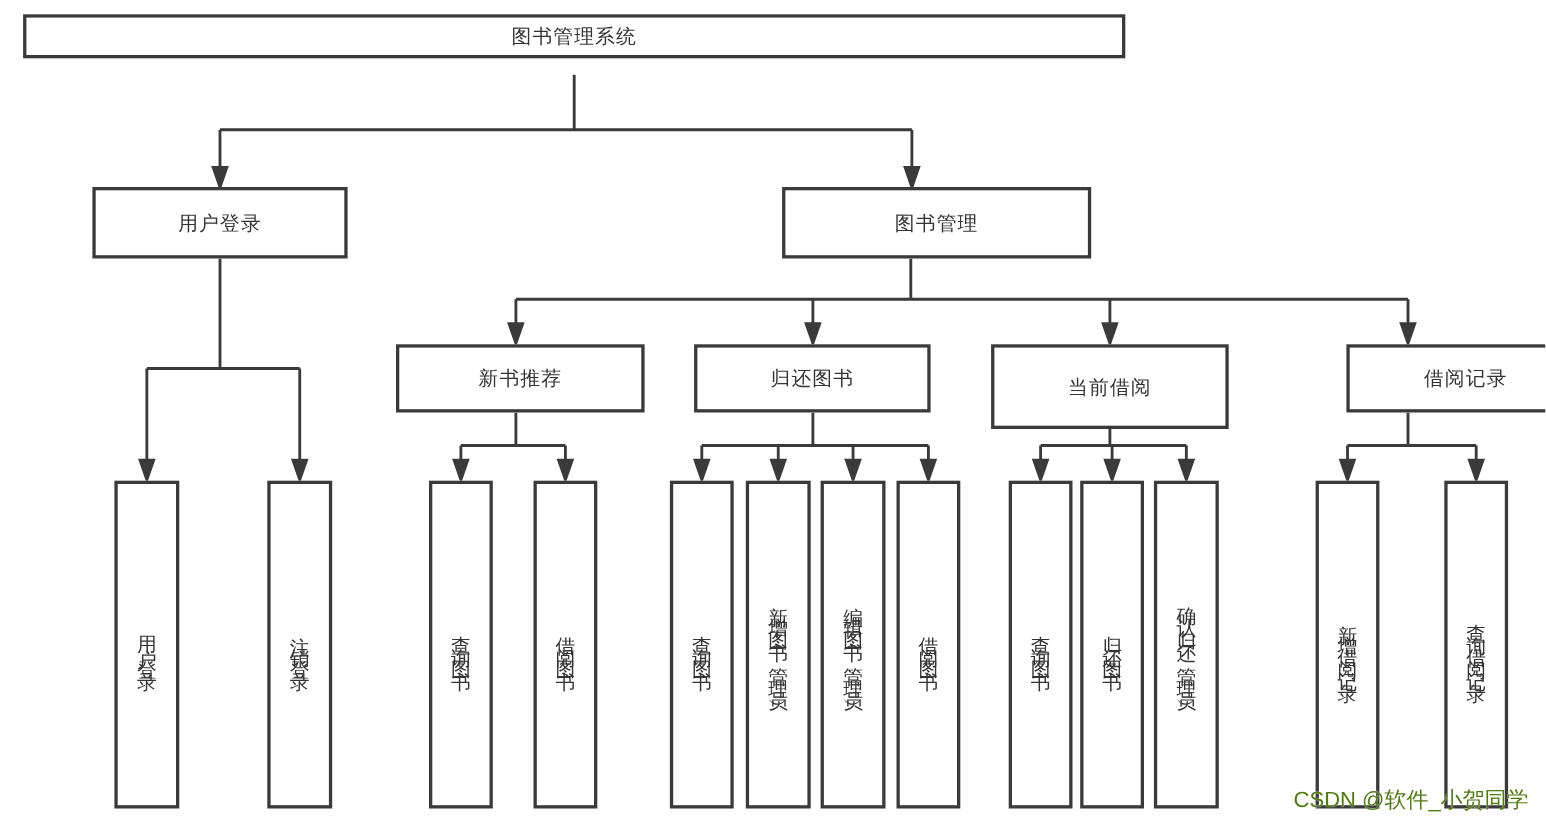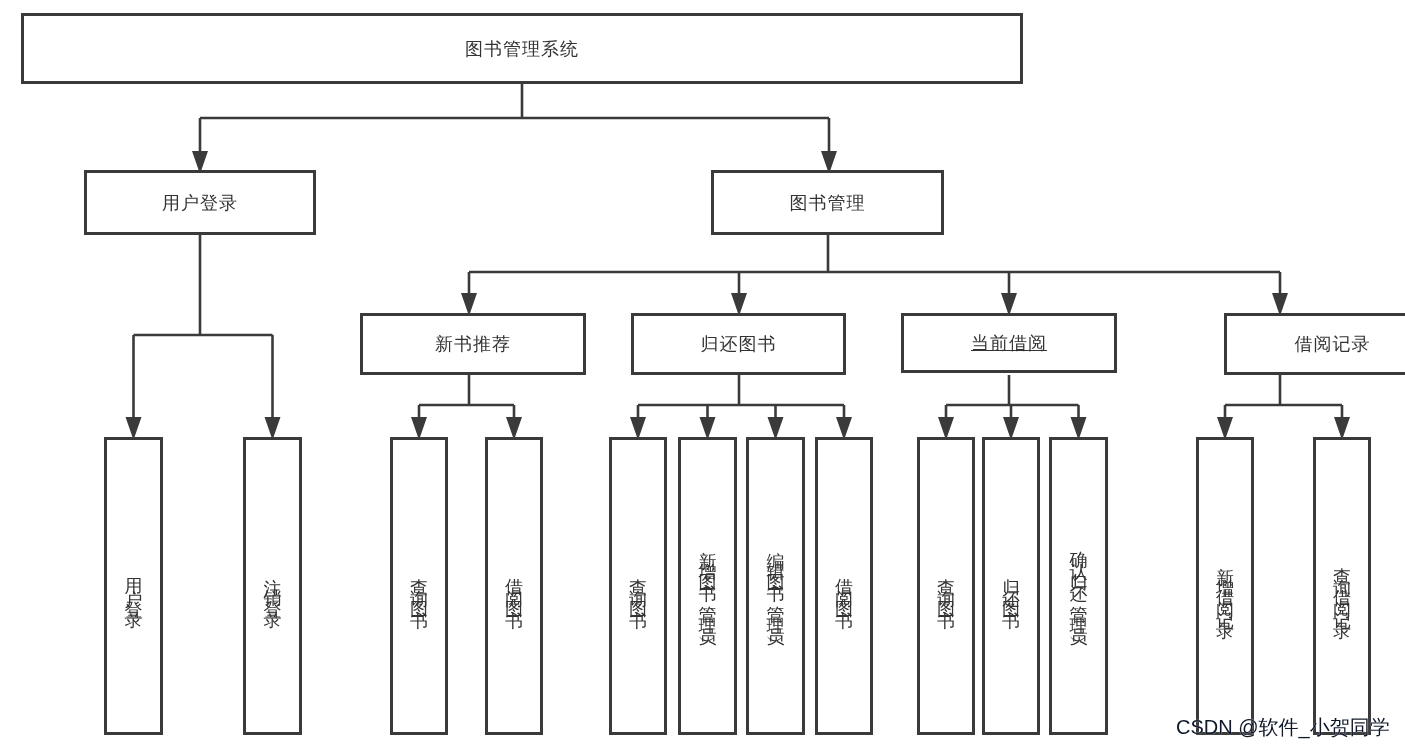--- a/index.html
+++ b/index.html
@@ -46,21 +46,21 @@
     line-height: 1;
     color: #333333;
     white-space: nowrap;
   }
   .watermark {
     position: absolute;
     left: 1176px;
     top: 714px;
     width: 229px;
     font-size: 20px;
-    color: #0f172a;
+    color: #4d7c0f;
     text-shadow: 0 0 1px #ffffff;
     white-space: nowrap;
     z-index: 5;
   }
 </style>
 </head>
 <body>
 
 <div class="stage">
 
@@ -126,38 +126,38 @@
       <polygon points="767.5,417 783.5,417 775.5,440"></polygon>
       <polygon points="836,417 852,417 844,440"></polygon>
       <polygon points="938,417 954,417 946,440"></polygon>
       <polygon points="1003,417 1019,417 1011,440"></polygon>
       <polygon points="1070.5,417 1086.5,417 1078.5,440"></polygon>
       <polygon points="1217,417 1233,417 1225,440"></polygon>
       <polygon points="1334,417 1350,417 1342,440"></polygon>
     </g>
   </svg>
 
-  <div class="hbox" style="left:21px; top:13px; width:1002px; height:71px;">
+  <div class="hbox" style="left:21px; top:13px; width:1002px; height:40px;">
     <span>图书管理系统</span>
   </div>
 
   <div class="hbox" style="left:84px; top:170px; width:232px; height:65px;">
     <span>用户登录</span>
   </div>
-  <div class="hbox" style="left:711px; top:170px; width:233px; height:65px;">
+  <div class="hbox" style="left:711px; top:170px; width:281px; height:65px;">
     <span>图书管理</span>
   </div>
 
   <div class="hbox" style="left:360px; top:313px; width:226px; height:62px;">
     <span>新书推荐</span>
   </div>
   <div class="hbox" style="left:631px; top:313px; width:215px; height:62px;">
     <span>归还图书</span>
   </div>
-  <div class="hbox" style="left:901px; top:313px; width:216px; height:60px;text-decoration:underline;">
+  <div class="hbox" style="left:901px; top:313px; width:216px; height:77px;">
     <span>当前借阅</span>
   </div>
   <div class="hbox" style="left:1224px; top:313px; width:217px; height:62px;">
     <span>借阅记录</span>
   </div>
 
   <div class="vbox" style="left:104px; top:437px; width:59px; height:298px;">
     <span class="vlabel">用户登录</span>
   </div>
   <div class="vbox" style="left:243px; top:437px; width:59px; height:298px;">

